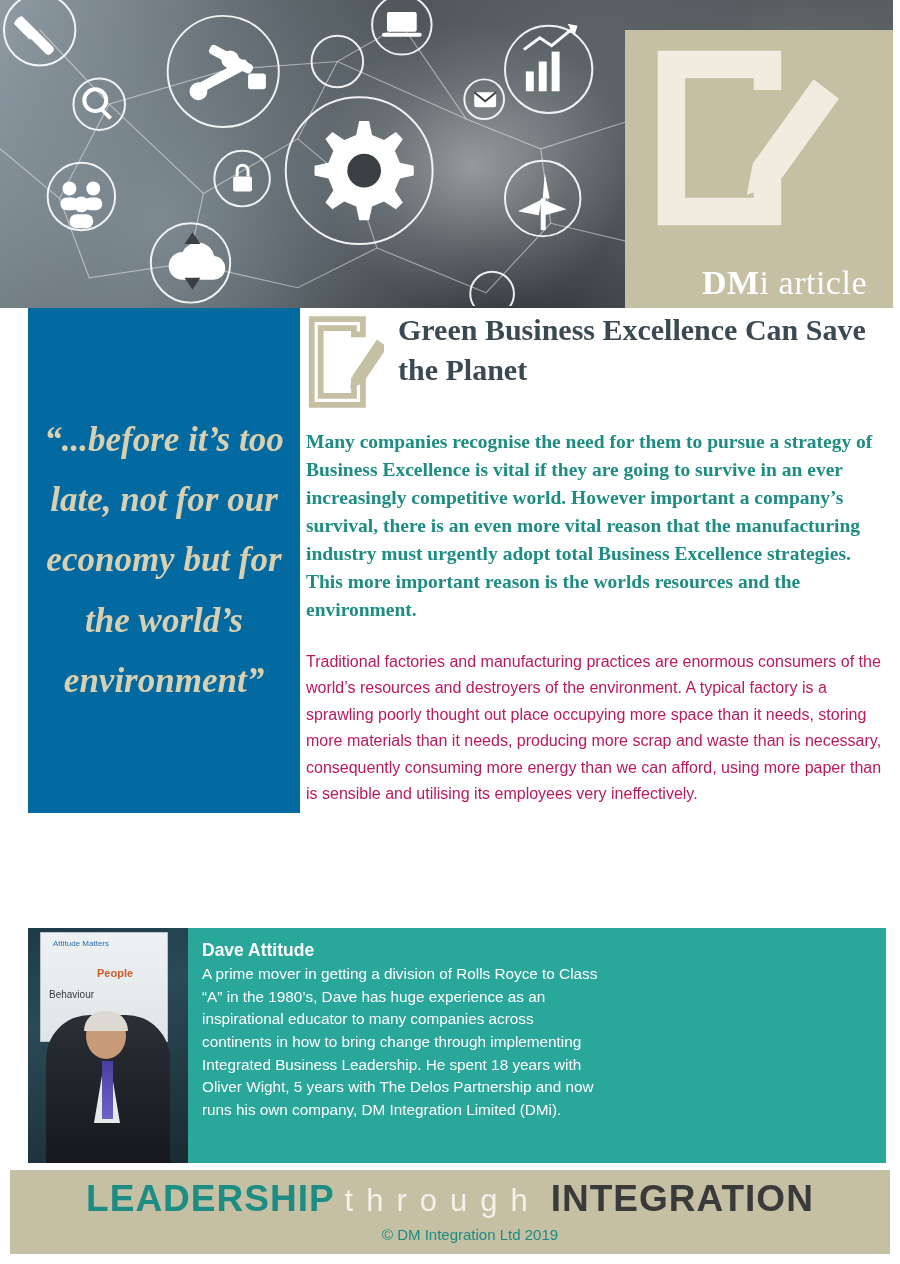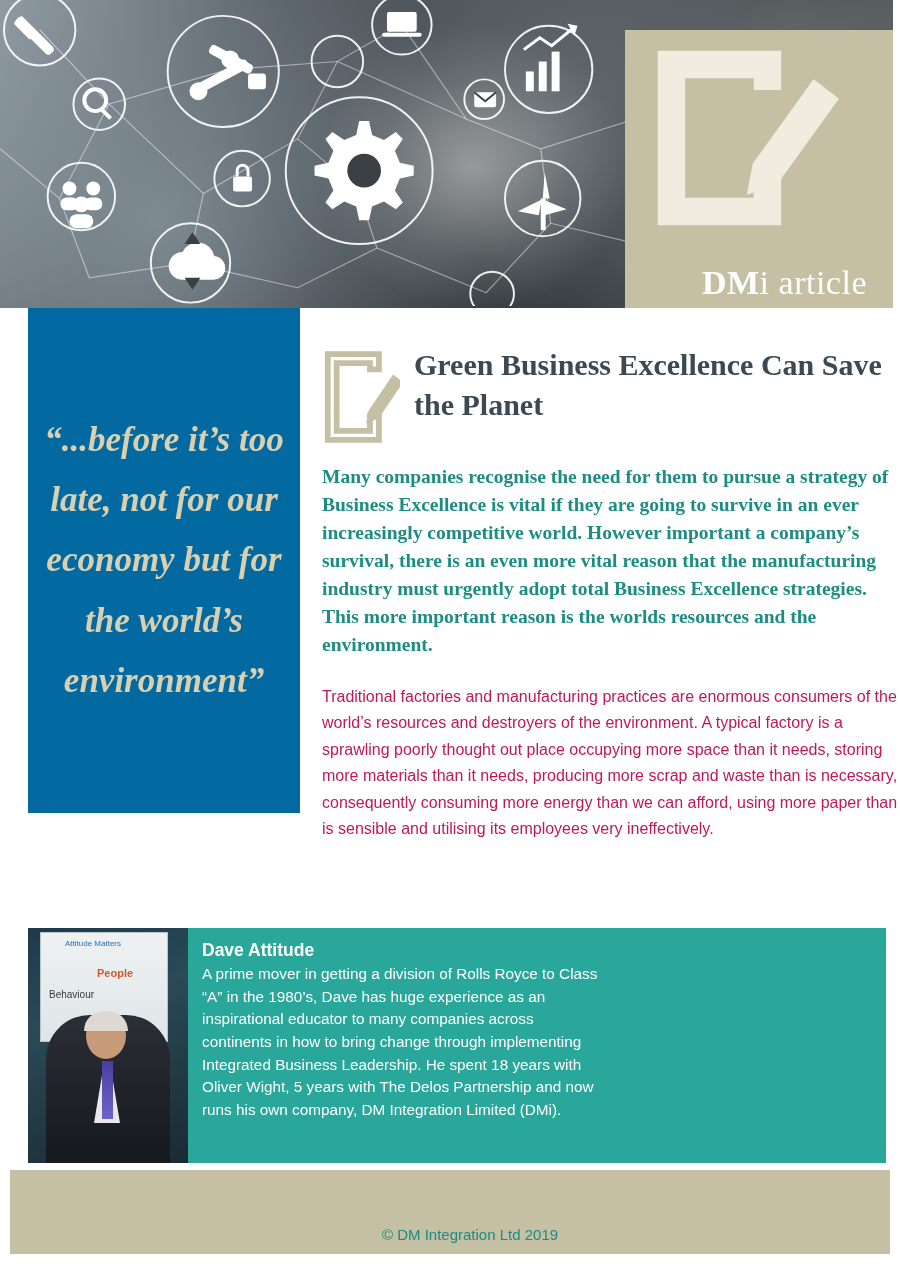--- a/index.html
+++ b/index.html
@@ -84,22 +84,22 @@
     font-style: italic;
     font-weight: bold;
     font-size: 35px;
     line-height: 1.72;
     padding: 0 8px;
   }
 
   
   .article-body {
     position: absolute;
-    left: 322px; top: 308px;
-    width: 576px; height: 615px; margin-top: 35px;
+    left: 306px; top: 308px;
+    width: 576px; height: 615px;
   }
   .title-row {
     display: flex;
     align-items: flex-start;
     gap: 14px;
   }
   .title-icon { width: 78px; height: 96px; flex: none; margin-top: 6px; }
   .article-title {
     font-family: "Liberation Serif", serif;
     font-weight: bold;
@@ -139,21 +139,21 @@
     position: relative;
     overflow: hidden;
     background: linear-gradient(160deg, #1d3a4a 0%, #2a4a57 35%, #1a2a33 100%);
   }
   .bio-photo .screen {
     position: absolute; left: 12px; top: 4px;
     width: 126px; height: 108px;
     background: linear-gradient(180deg, #eef1f2 0%, #dfe6e8 100%);
     border: 1px solid #b9c4c7;
   }
-  .bio-photo .screen .l1 { position:absolute; left:24px; top:6px; font-size:8px; color:#2a6fb5; font-family:"Liberation Sans",sans-serif;}
+  .bio-photo .screen .l1 { position:absolute; left:12px; top:6px; font-size:8px; color:#2a6fb5; font-family:"Liberation Sans",sans-serif;}
   .bio-photo .screen .l2 { position:absolute; left:8px; top:34px; font-size:11px; color:#d3592b; font-weight:bold;margin-left:48px;}
   .bio-photo .screen .l3 { position:absolute; left:8px; top:56px; font-size:10px; color:#3a3a3a;}
   .bio-photo .person {
     position: absolute; left: 18px; bottom: 0;
     width: 124px; height: 148px;
     background: linear-gradient(180deg, #2b2f36 0%, #15181c 100%);
     border-radius: 44px 44px 0 0;
   }
   .bio-photo .head {
     position: absolute; left: 58px; bottom: 104px;
@@ -409,14 +409,17 @@
     <div class="head"></div>
     <div class="hair"></div>
   </div>
   <div class="bio-text">
     <p class="bio-name">Dave Attitude</p>
     <p class="bio-desc">A prime mover in getting a division of Rolls Royce to Class “A” in the 1980’s, Dave has huge experience as an inspirational educator to many companies across continents in how to bring change through implementing Integrated Business Leadership. He spent 18 years with Oliver Wight, 5 years with The Delos Partnership and now runs his own company, DM Integration Limited (DMi).</p>
   </div>
 </div>
 
 <div class="footer">
+  <div class="footer-line">
+    <span class="f-lead">LEADERSHIP</span><span class="f-through">through</span><span class="f-integ">INTEGRATION</span>
+  </div>
   <div class="copyright">© DM Integration Ltd 2019</div>
 </div>
 
 </body></html>

